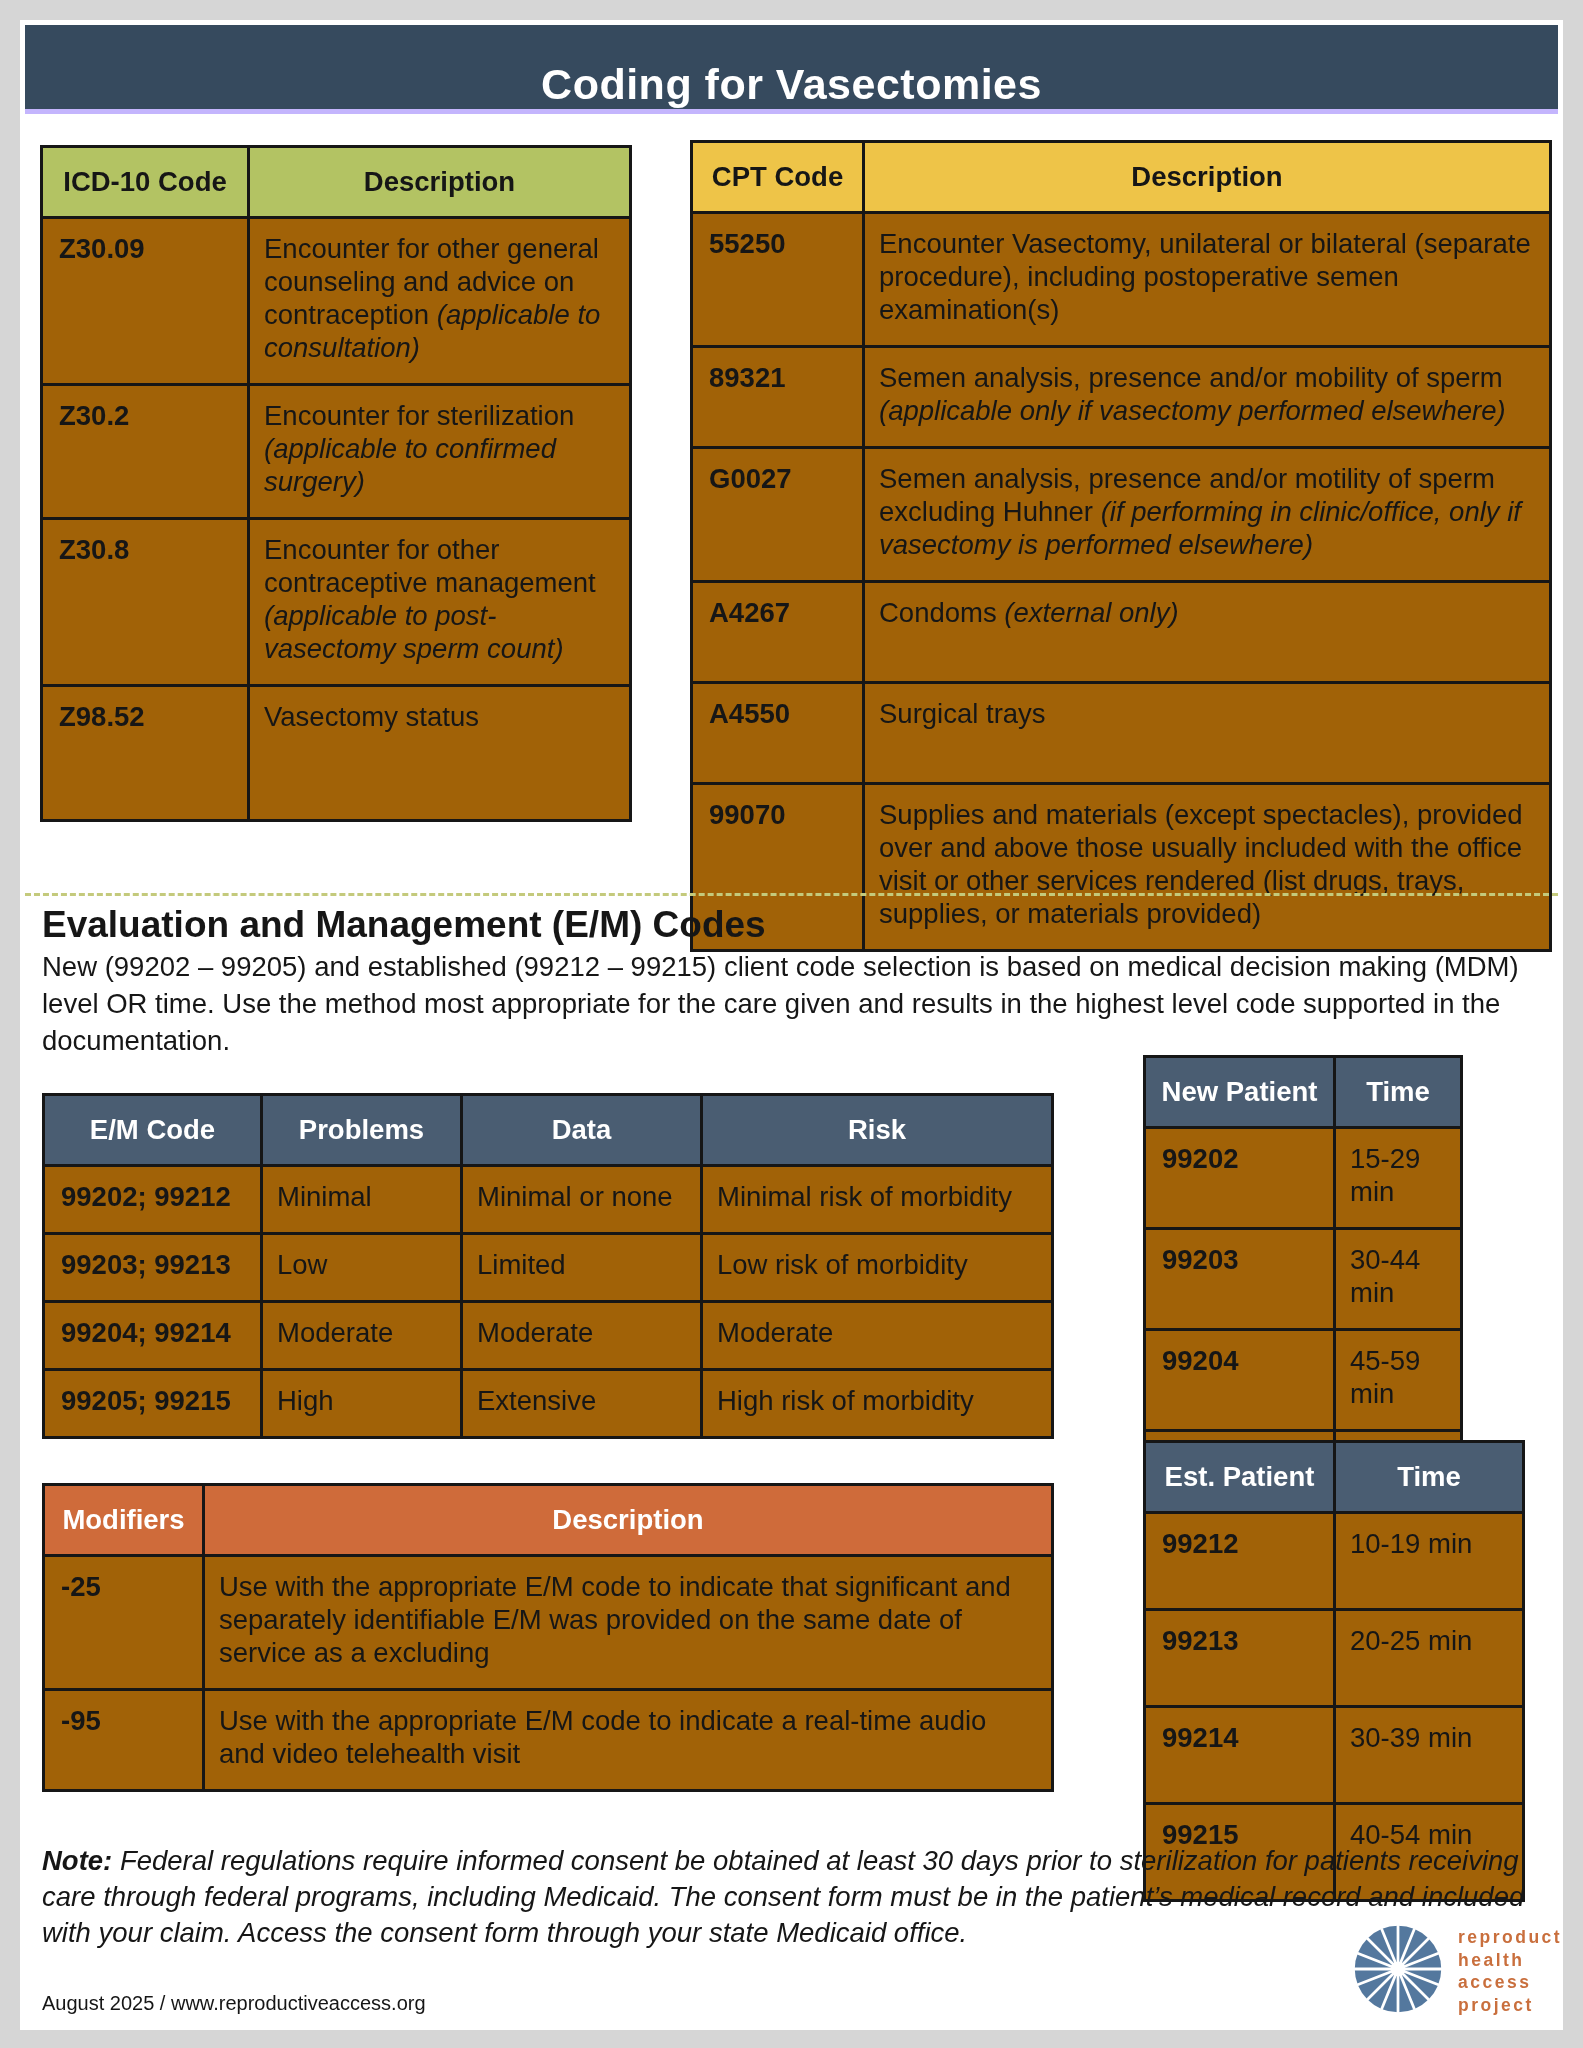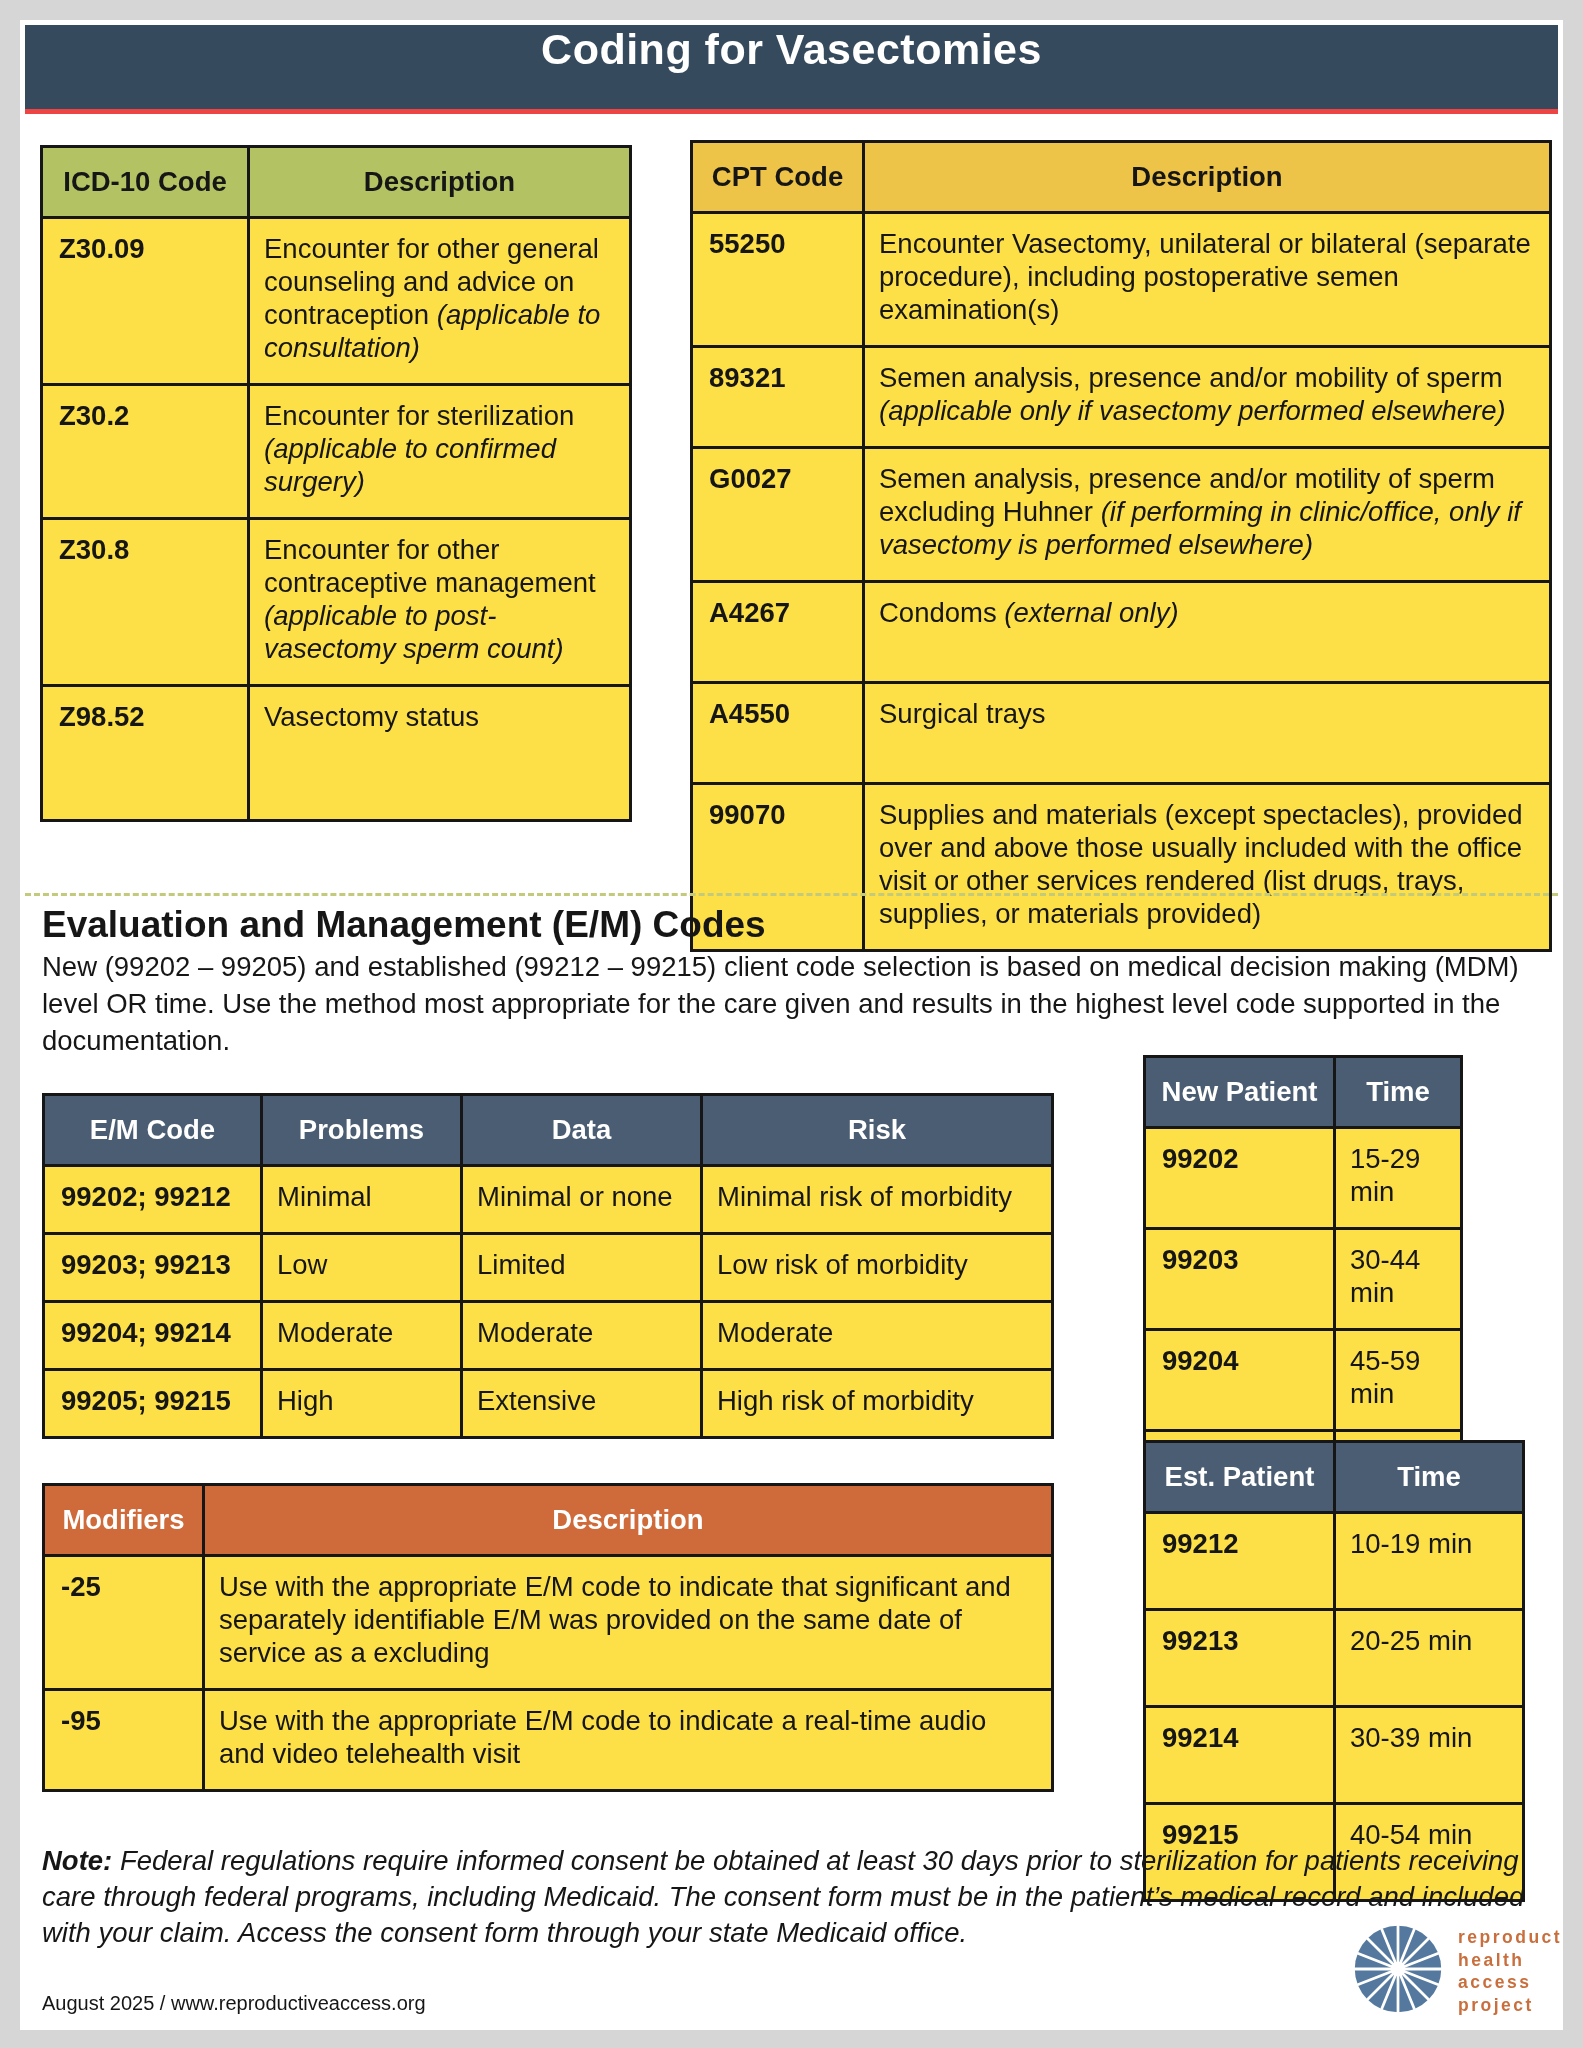--- a/index.html
+++ b/index.html
@@ -10,30 +10,30 @@
     color:#161616;
     -webkit-font-smoothing:antialiased;
   }
   .page{
     position:absolute;left:20px;top:20px;width:1543px;height:2010px;
     background:#ffffff;overflow:hidden;
   }
   
   .title-bar{
     position:absolute;left:5px;top:5px;width:1533px;height:84px;
-    background:#364a5e;border-bottom:5px solid #ef4444;
-    display:flex;align-items:flex-start;justify-content:center;
+    background:#364a5e;border-bottom:5px solid #c4b5fd;
+    display:flex;align-items:flex-end;justify-content:center;
   }
   .title-bar h1{
     margin:0;font-size:43px;font-weight:bold;color:#ffffff;letter-spacing:.5px;
   }
   
   table.tbl{
     border-collapse:collapse;table-layout:fixed;position:absolute;
-    background:#fde047;
+    background:#a16207;
     padding-left:16px;
   }
   table.tbl th,table.tbl td{
     border:3px solid #161616;vertical-align:top;
     font-size:27.5px;line-height:1.2;
   }
   table.tbl th{
     font-weight:bold;text-align:center;padding:17px 8px 18px 8px;
   }
   table.tbl td{padding:13px 18px 19px 14px;}

